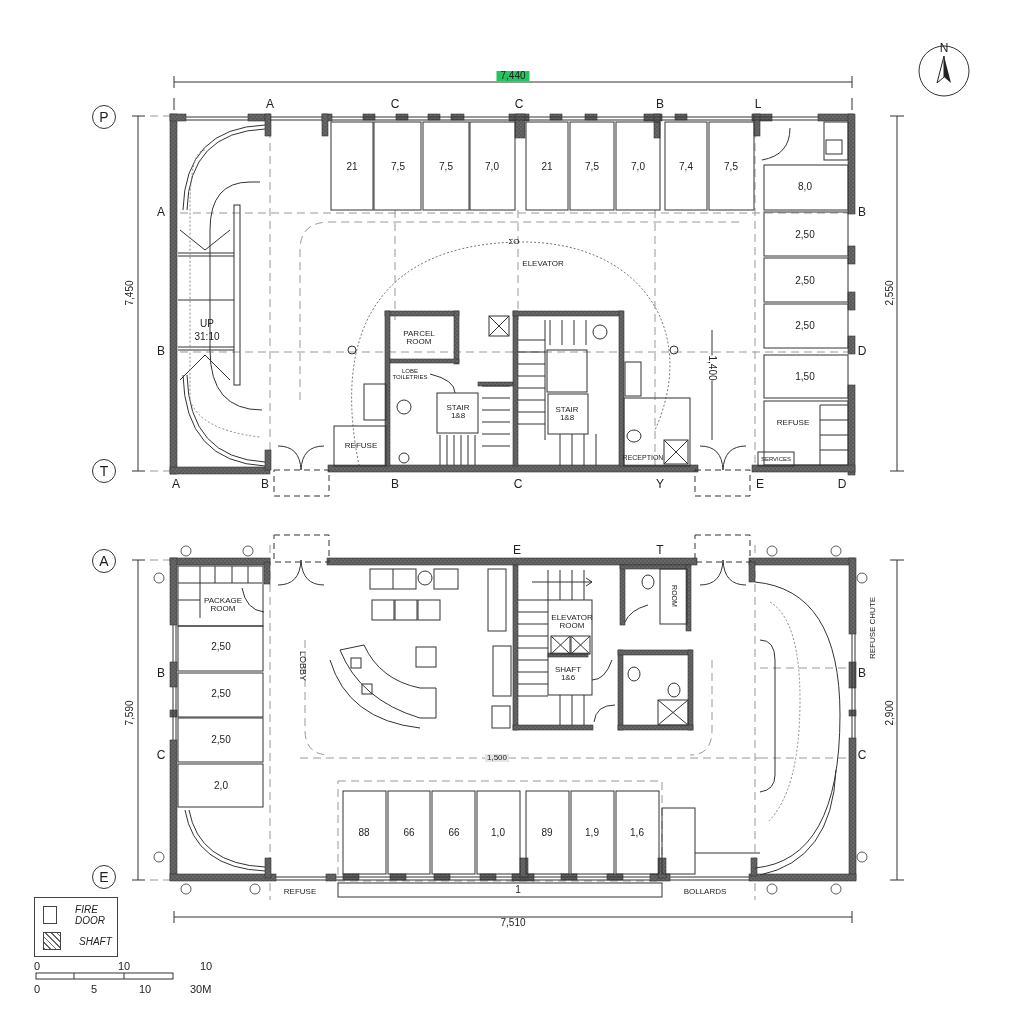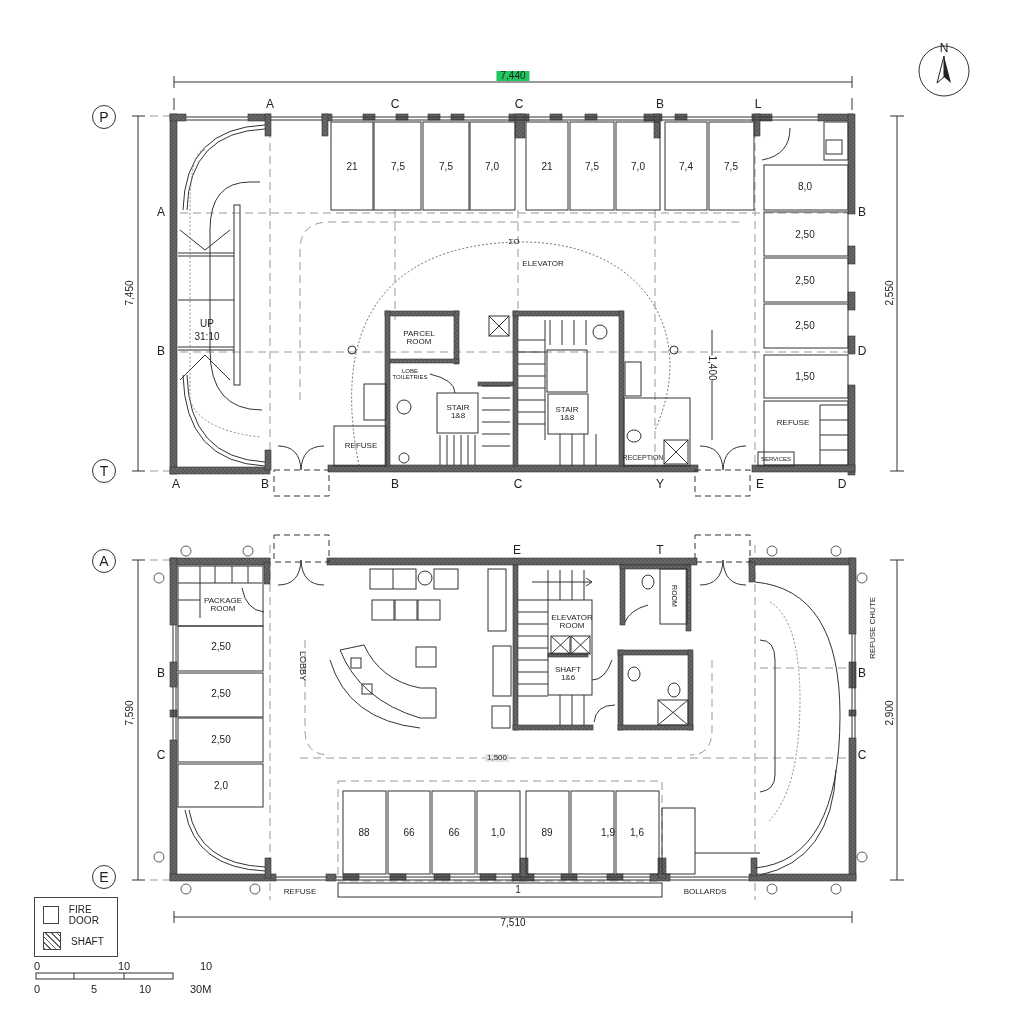--- a/index.html
+++ b/index.html
@@ -9,21 +9,21 @@
   .lbl { position:absolute; font-size:10px; color:#222; white-space:nowrap; line-height:1; }
   .lbl.c { transform:translate(-50%,-50%); text-align:center; }
   .grid { font-size:12px; }
   .small { font-size:8px; }
   .rot { transform:translate(-50%,-50%) rotate(-90deg); }
   .rot90 { transform:translate(-50%,-50%) rotate(90deg); }
   .bubble { position:absolute; width:22px; height:22px; border:1px solid #333; border-radius:50%;
             display:flex; align-items:center; justify-content:center; font-size:14px; background:#fff;
             transform:translate(-50%,-50%); }
   .legend { position:absolute; left:34px; top:897px; width:82px; height:58px; border:1px solid #444; background:#fff; }
-  .legend .row { position:absolute; left:8px; display:flex; align-items:center; gap:10px; font-size:10px; }
+  .legend .row { position:absolute; left:8px; display:flex; align-items:center; gap:18px; font-size:10px;font-style:italic; }
   .legend .sw { width:16px; height:16px; border:1px solid #444; }
   .legend .hatch { background:repeating-linear-gradient(45deg,#666 0 1px,#fff 1px 4px),
                                  repeating-linear-gradient(-45deg,#666 0 1px,transparent 1px 4px); }
 </style>
 </head>
 <body>
 
 <svg width="1024" height="1024" viewBox="0 0 1024 1024">
   <defs>
     <pattern id="wallpat" width="4" height="4" patternUnits="userSpaceOnUse">
@@ -502,21 +502,21 @@
 <span class="lbl c" style="left:221px;top:647px">2,50</span>
 <span class="lbl c" style="left:221px;top:694px">2,50</span>
 <span class="lbl c" style="left:221px;top:740px">2,50</span>
 <span class="lbl c" style="left:221px;top:786px">2,0</span>
 
 <span class="lbl c" style="left:364px;top:833px">88</span>
 <span class="lbl c" style="left:409px;top:833px">66</span>
 <span class="lbl c" style="left:454px;top:833px">66</span>
 <span class="lbl c" style="left:498px;top:833px">1,0</span>
 <span class="lbl c" style="left:547px;top:833px">89</span>
-<span class="lbl c" style="left:608px;top:833px">1,9</span>
+<span class="lbl c" style="left:592px;top:833px">1,9</span>
 <span class="lbl c" style="left:637px;top:833px">1,6</span>
 <span class="lbl c" style="left:518px;top:890px">1</span>
 
 <span class="lbl c small" style="left:223px;top:605px;width:50px;white-space:normal">PACKAGE ROOM</span>
 <span class="lbl rot90" style="left:302px;top:666px;position:absolute;font-size:9px">LOBBY</span>
 <span class="lbl c small" style="left:572px;top:622px;width:48px;white-space:normal">ELEVATOR ROOM</span>
 <span class="lbl c small" style="left:568px;top:674px;width:34px;white-space:normal">SHAFT 1&amp;6</span>
 <span class="lbl rot90" style="left:674px;top:596px;position:absolute;font-size:7px">ROOM</span>
 <span class="lbl rot" style="left:873px;top:628px;position:absolute;font-size:8px">REFUSE CHUTE</span>
 <span class="lbl c small" style="left:300px;top:892px">REFUSE</span>

